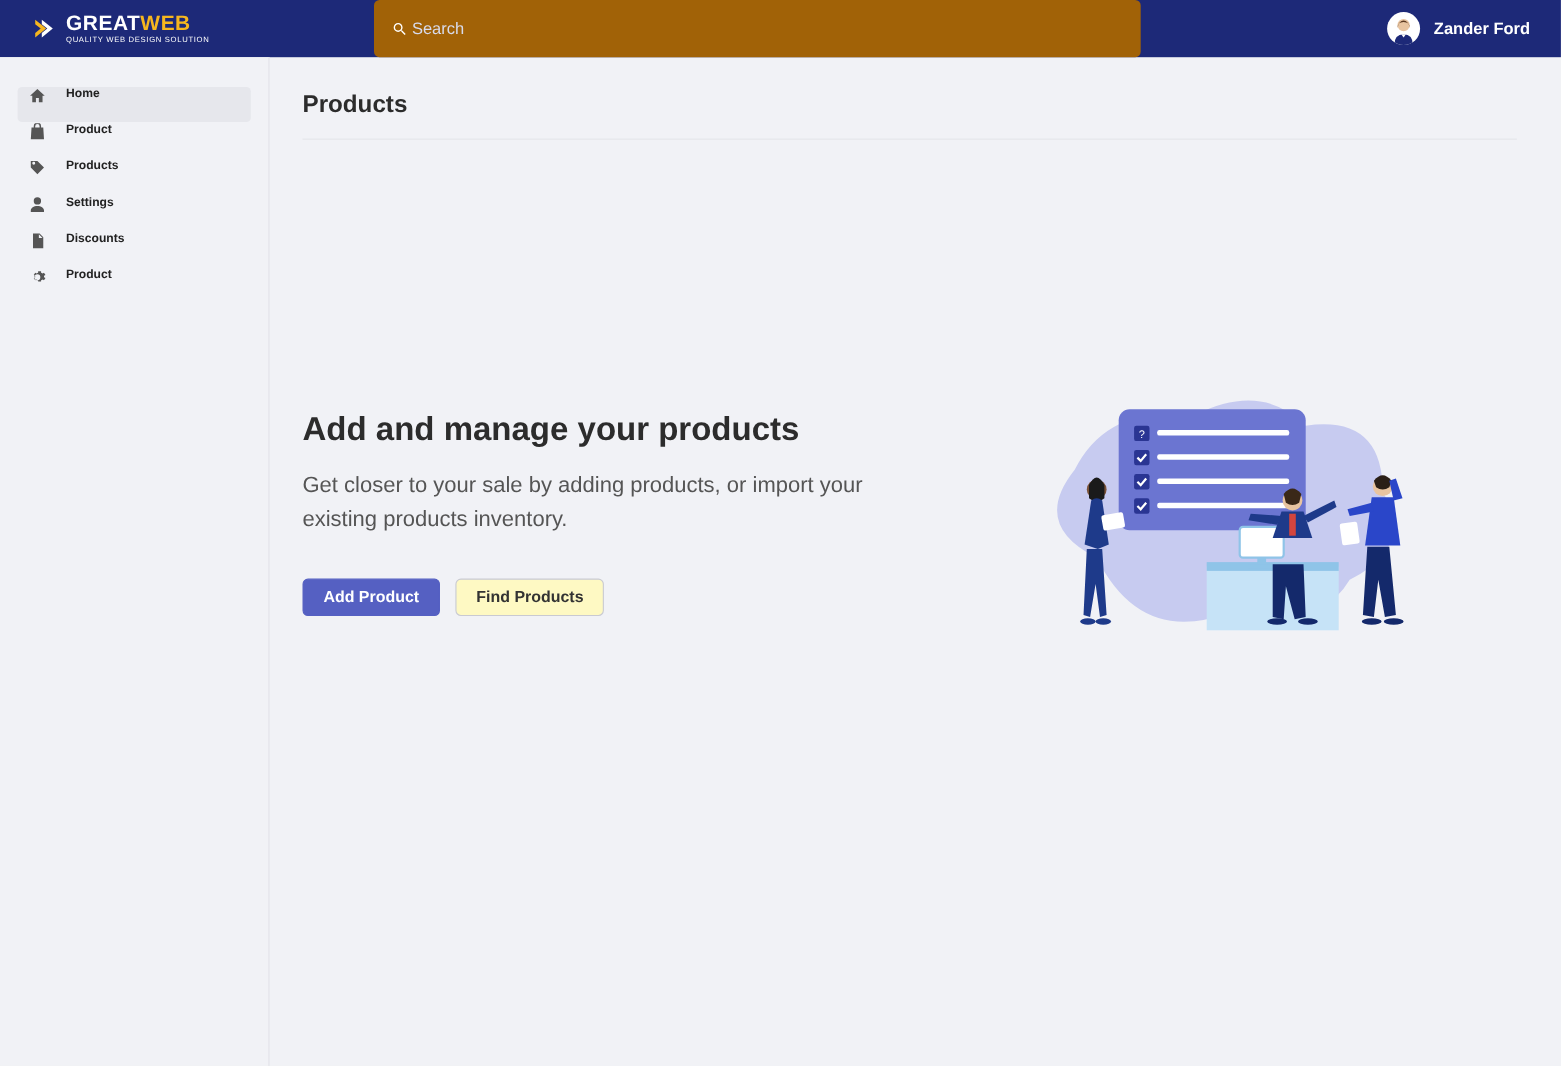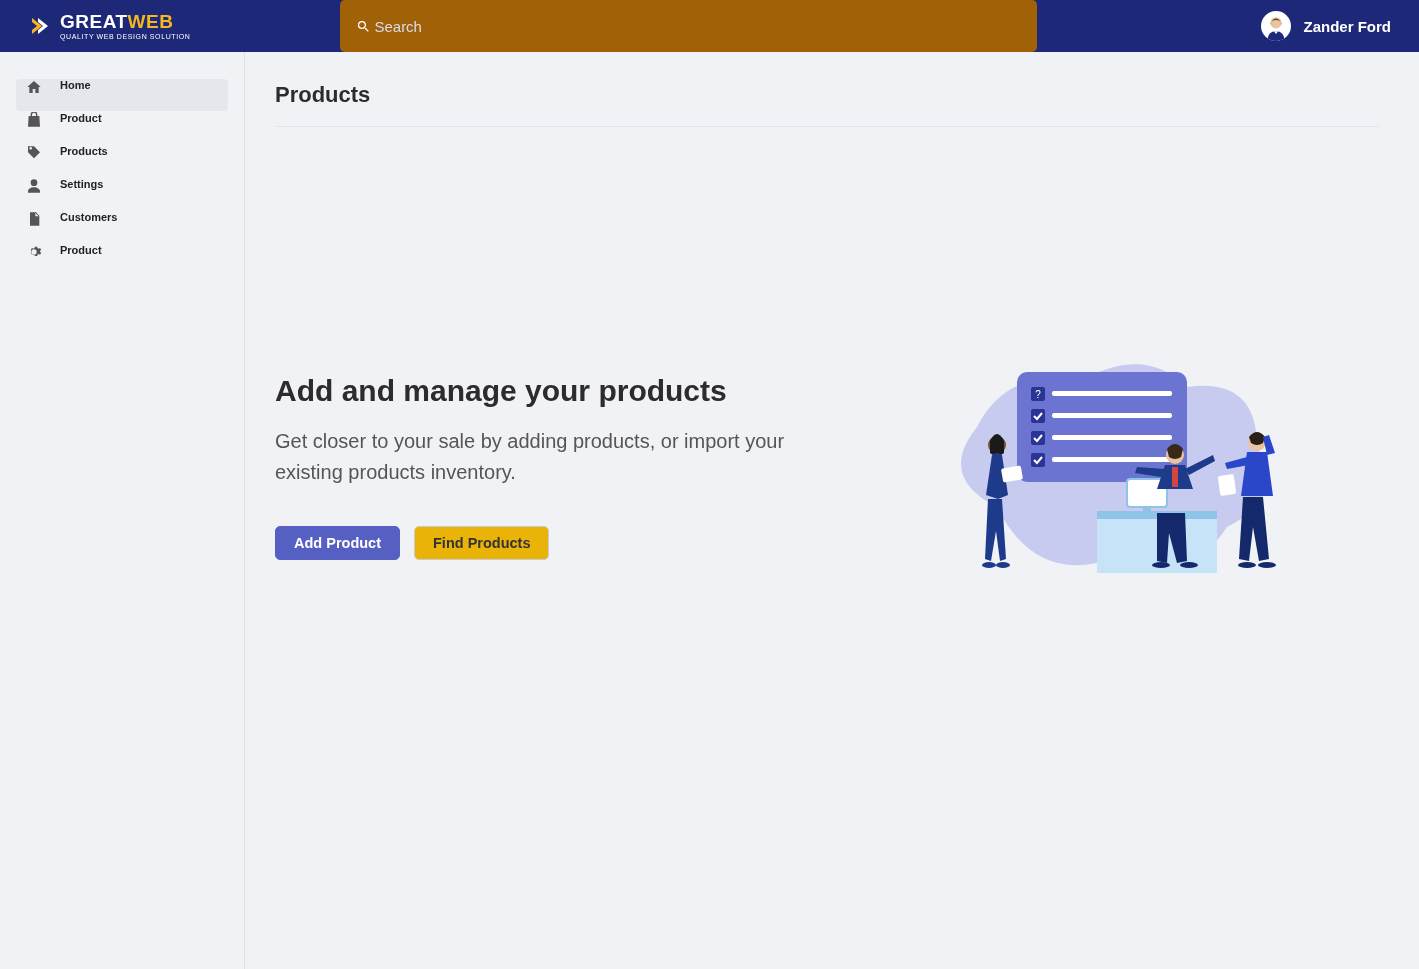--- a/index.html
+++ b/index.html
@@ -173,21 +173,21 @@
       border-radius: 5px;
       cursor: pointer;
       border: 1px solid transparent;
     }
     .btn-primary {
       background: #5560c2;
       color: #fff;
       border-color: #5560c2;
     }
     .btn-secondary {
-      background: #eab308;
+      background: #fef9c3;
       color: #333;
       border-color: #c9cad2;
     }
     .illustration {
       flex: 1;
       display: flex;
       justify-content: center;
     }
   </style>
 </head>
@@ -252,21 +252,21 @@
     <div class="nav-item">
       <svg viewBox="0 0 24 24">
           <path d="M12 12a5 5 0 100-10 5 5 0 000 10zm0 2c-5 0-9 2.5-9 6v2h18v-2c0-3.5-4-6-9-6z"></path>
         </svg>
       <span>Settings</span>
     </div>
     <div class="nav-item">
       <svg viewBox="0 0 24 24">
           <path d="M6 2h9l5 5v15H6V2zm8 1v5h5l-5-5zM9 12h6v2H9v-2zm0 4h6v2H9v-2z"></path>
         </svg>
-      <span>Customers</span>
+      <span>Discounts</span>
     </div>
     <div class="nav-item">
       <svg viewBox="0 0 24 24">
           <path d="M12 8a4 4 0 100 8 4 4 0 000-8zm9 4l2 1-2 3-2-1a8 8 0 01-2 1l0 2h-4l0-2a8 8 0 01-2-1l-2 1-2-3 2-1a8 8 0 010-2l-2-1 2-3 2 1a8 8 0 012-1l0-2h4l0 2a8 8 0 012 1l2-1 2 3-2 1a8 8 0 010 2z"></path>
         </svg>
       <span>Product</span>
     </div>
   </nav>
 
   <main class="main">

